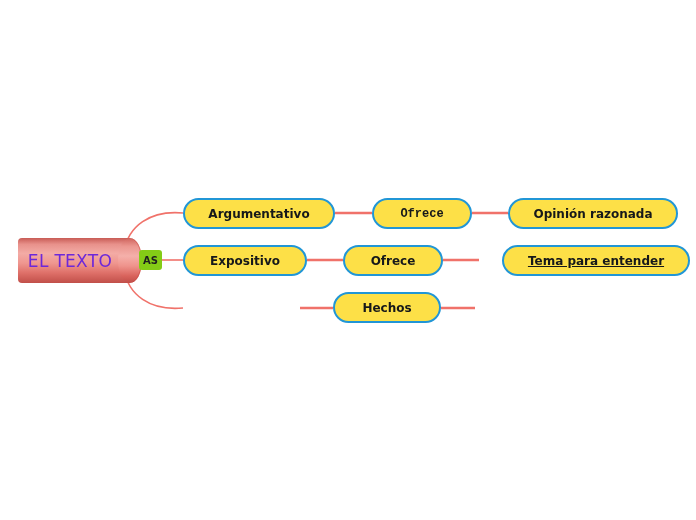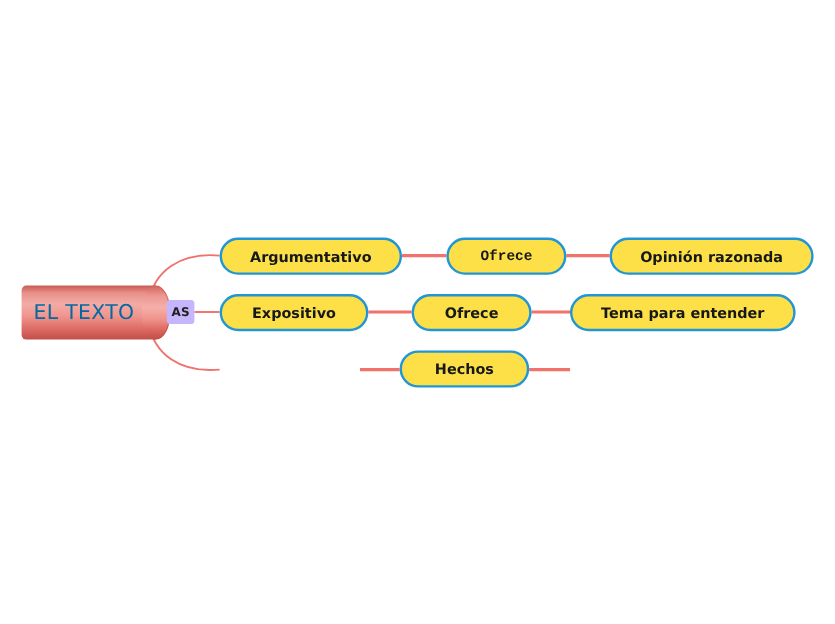--- a/index.html
+++ b/index.html
@@ -68,34 +68,34 @@
   .root-label {
     position: absolute;
     left: 0;
     top: 0;
     width: 104px;
     height: 45px;
     display: flex;
     align-items: center;
     justify-content: center;
     font-size: 17px;
-    color: #0369a1;
+    color: #6d28d9;
     letter-spacing: 0.3px;
     z-index: 3;
     white-space: nowrap;
   }
 
   
   .as-chip {
     position: absolute;
     left: 139px;
     top: 250px;
     width: 23px;
     height: 20px;
-    background: #c4b5fd;
+    background: #84cc16;
     border-radius: 3px;
     display: flex;
     align-items: center;
     justify-content: center;
     font-size: 10px;
     font-weight: bold;
     color: #1f1f1f;
     z-index: 4;
   }
 
@@ -148,17 +148,17 @@
   </div>
 
   <div class="as-chip">AS</div>
 
   <div class="topic" style="left:183px; top:198px; width:152px;">Argumentativo</div>
   <div class="topic" style="left:372px; top:198px; width:100px;font-family:Liberation Mono, monospace;">Ofrece</div>
   <div class="topic" style="left:508px; top:198px; width:170px;">Opinión razonada</div>
 
   <div class="topic" style="left:183px; top:245px; width:124px;text-align:center;">Expositivo</div>
   <div class="topic" style="left:343px; top:245px; width:100px;">Ofrece</div>
-  <div class="topic" style="left:475px; top:245px; width:188px;">Tema para entender</div>
+  <div class="topic" style="left:502px; top:245px; width:188px;text-decoration:underline;">Tema para entender</div>
 
   <div class="topic" style="left:333px; top:292px; width:108px;">Hechos</div>
 
 </div>
 
 </body></html>

